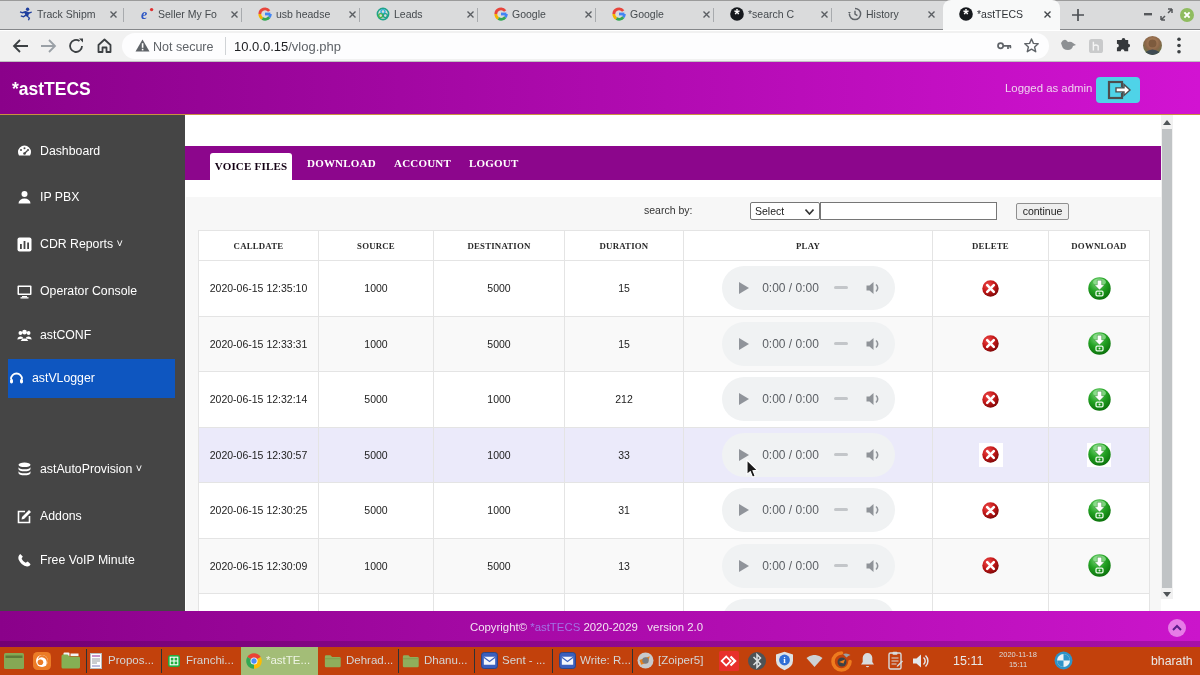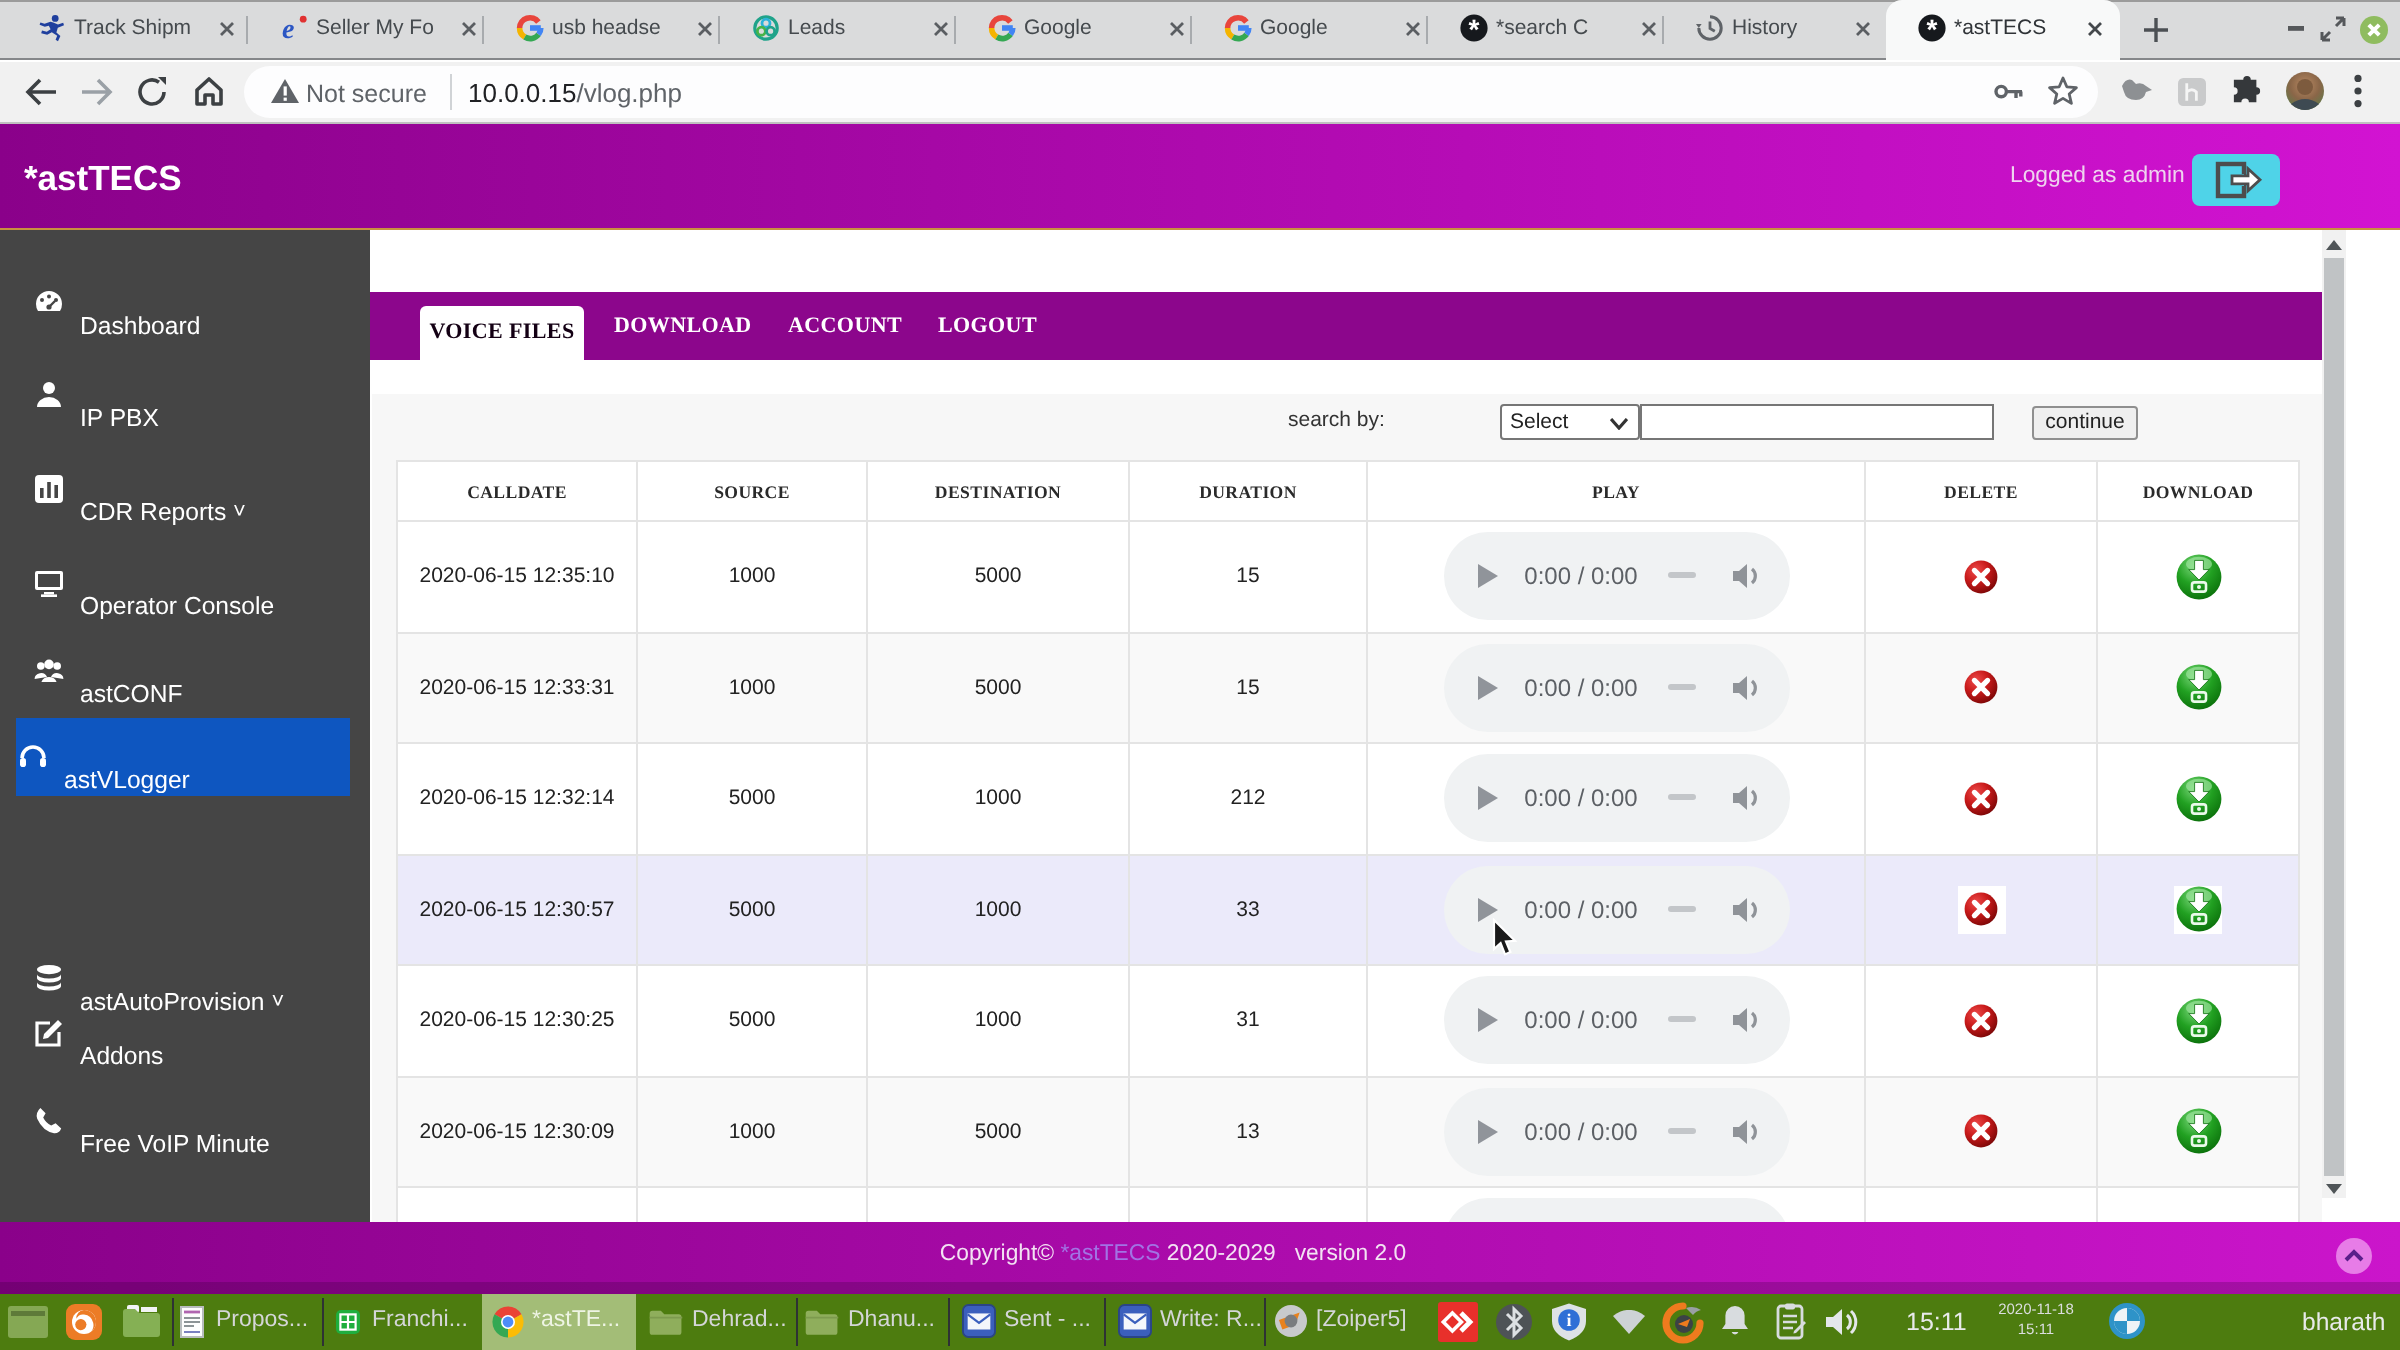--- a/index.html
+++ b/index.html
@@ -27,21 +27,21 @@
   
   #pgheader { left:0; top:62px; width:1200px; height:53px; background:linear-gradient(90deg,#8a018a,#d213d2); border-bottom:1px solid #c8913f; }
   #logo { left:12px; top:79px; font-size:17.5px; font-weight:bold; color:#fff; }
   #loggedas { left:1005px; top:82px; font-size:11.4px; color:#efd3ef; }
   #logoutbtn { left:1096px; top:77px; width:44px; height:26px; background:#4fd3e8; border-radius:4px; }
 
   
   #sidebar { left:0; top:115px; width:185px; height:496px; background:#454545; }
   .mi { position:absolute; left:0; width:185px; height:24px; color:#fff; font-size:12.3px; }
   .mi .ic { position:absolute; left:17px; top:4px; width:15px; height:15px; }
-  .mi .lb { position:absolute; left:40px; top:16px; white-space:nowrap;text-align:center; }
+  .mi .lb { position:absolute; left:40px; top:4px; white-space:nowrap;text-align:center; }
   #mi-active { position:absolute; left:8px; top:244px; width:167px; height:39px; background:#0e56c0; }
   .chev { font-size:11px; position:relative; top:-1px; }
 
   
   #content { left:185px; top:115px; width:1015px; height:496px; background:#fff; overflow:hidden; }
   #menubar { position:absolute; left:0; top:31px; width:976px; height:34px; background:#8c068c; }
   .mtab { position:absolute; top:11px; font-family:"Liberation Serif", serif; font-weight:bold; font-size:11px; color:#fff; letter-spacing:0.2px; }
   #vftab { position:absolute; left:25px; top:38px; width:82px; height:37px; background:#fff; border-radius:3px 3px 3px 3px; text-align:center; font-family:"Liberation Serif", serif; font-weight:bold; font-size:11px; color:#140014; line-height:27px; letter-spacing:0.2px; }
   #panel { position:absolute; left:1px; top:82px; width:975px; height:414px; background:#f7f7f7; }
   .sel { position:absolute; top:87px; height:18px; background:#fff; border:1px solid #767676; border-radius:2px; font-size:10.5px; color:#222; padding-left:4px; line-height:16px;margin-left:48px; }
@@ -71,21 +71,21 @@
   #sbar { left:1161px; top:115px; width:12px; height:484px; background:#f1f1f1; }
   #sthumb { position:absolute; left:1px; top:14px; width:10px; height:459px; background:#c0c3c5; }
 
   
   #pgfooter { left:0; top:611px; width:1200px; height:36px; background:linear-gradient(90deg,#8a018a,#cb15cb); }
   #copytext { position:absolute; left:0; top:10px; width:1173px; text-align:center; font-size:11.4px; color:#f3e2f3; }
   #copytext .lk { color:#a273e4; }
   #upbtn { position:absolute; left:1168px; top:619px; width:18px; height:18px; border-radius:50%; background:#e77ce7; }
 
   
-  #taskbar { left:0; top:647px; width:1200px; height:28px; background:#4d7c0f; }
+  #taskbar { left:0; top:647px; width:1200px; height:28px; background:#c2410c; }
   .tl { position:absolute; top:7px; font-size:11.5px; color:#d4d6d7; white-space:nowrap; }
   .tsep { position:absolute; top:2px; width:1px; height:24px; background:#2e3234; }
   #tactive { left:241px; width:77px; background:#a3bd77; height:28px; position:absolute; }
   #clock { position:absolute; left:953px; top:7px; width:42px; font-size:12.5px; color:#e8eaea; }
   #dateblk { position:absolute; left:997px; top:3px; width:42px; font-size:7.5px; color:#dcdedf; text-align:center; line-height:10px; }
 </style>
 </head>
 <body>
 
 <svg width="0" height="0" style="position:absolute;">
@@ -405,21 +405,21 @@
     <span class="lb">astCONF</span>
   </div>
   <div class="mi" style="top:252px;">
     <svg class="ic" style="left:9px;" viewBox="0 0 15 15">
         <path d="M2 8 a5.5 5.5 0 0 1 11 0" fill="none" stroke="#fff" stroke-width="1.8"></path>
         <rect x="1" y="8" width="3" height="4.5" rx="1.4" fill="#fff"></rect>
         <rect x="11" y="8" width="3" height="4.5" rx="1.4" fill="#fff"></rect>
       </svg>
     <span class="lb" style="left:32px;">astVLogger</span>
   </div>
-  <div class="mi" style="top:343px;margin-top:20px;">
+  <div class="mi" style="top:343px;">
     <svg class="ic" viewBox="0 0 15 15">
         <g fill="#fff">
           <ellipse cx="7.5" cy="2.8" rx="6" ry="2.3"></ellipse>
           <path d="M1.5 5 a6 2.3 0 0 0 12 0 v2 a6 2.3 0 0 1 -12 0 z"></path>
           <path d="M1.5 9 a6 2.3 0 0 0 12 0 v2 a6 2.3 0 0 1 -12 0 z"></path>
         </g>
       </svg>
     <span class="lb">astAutoProvision <span class="chev">˅</span></span>
   </div>
   <div class="mi" style="top:434px;">

